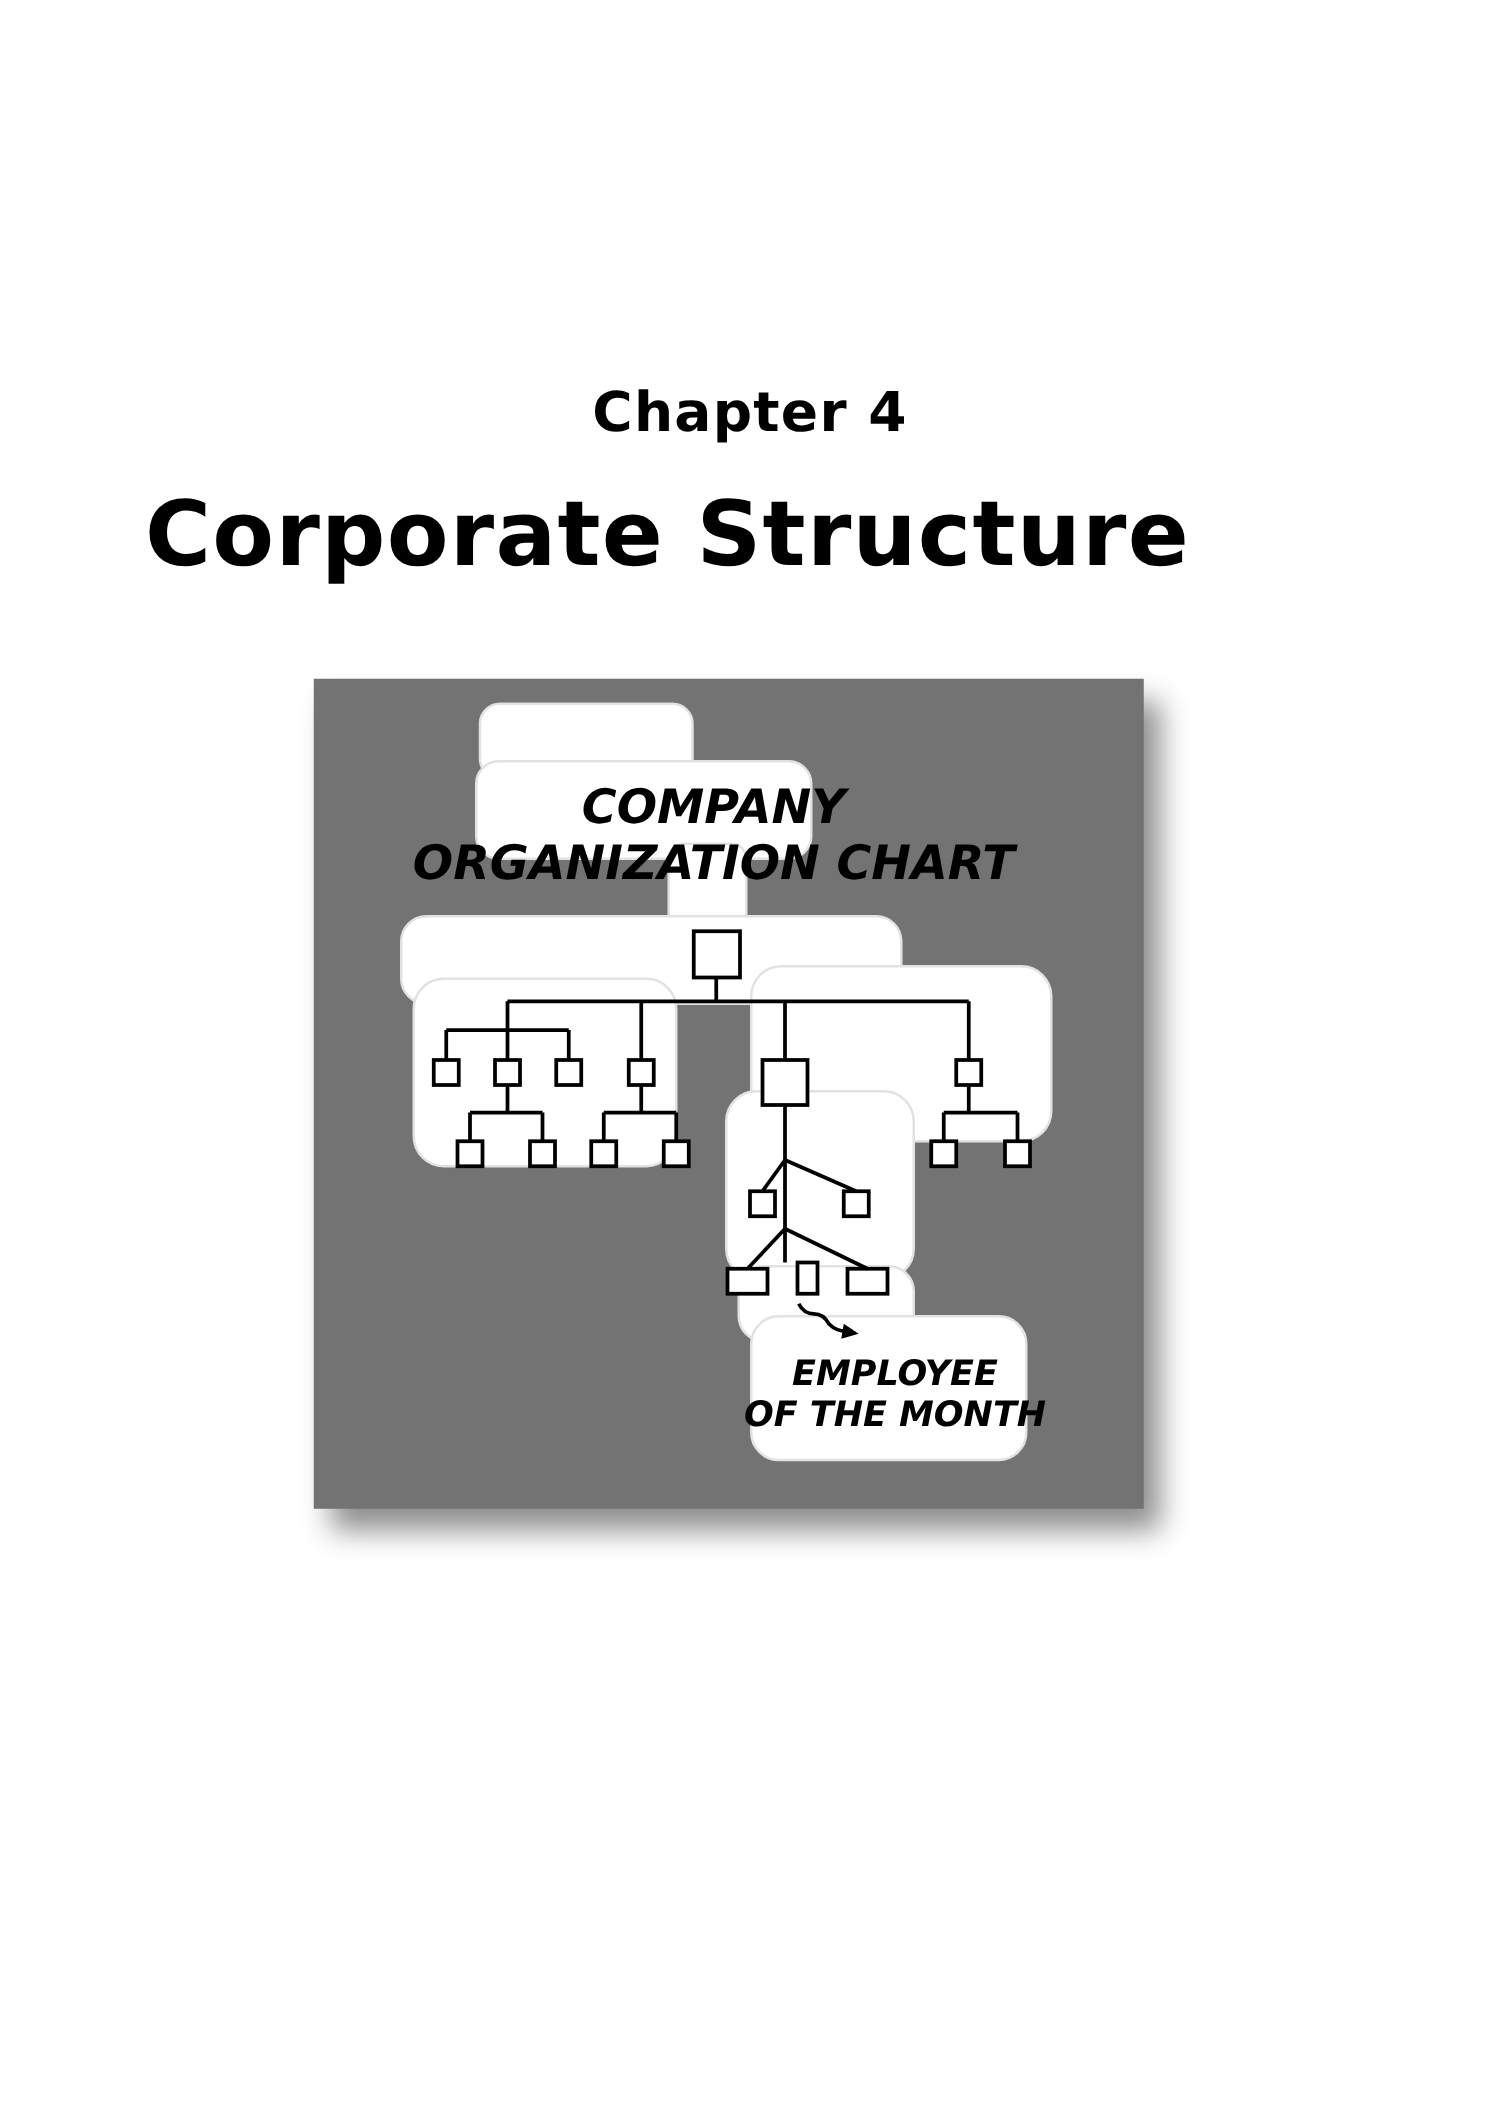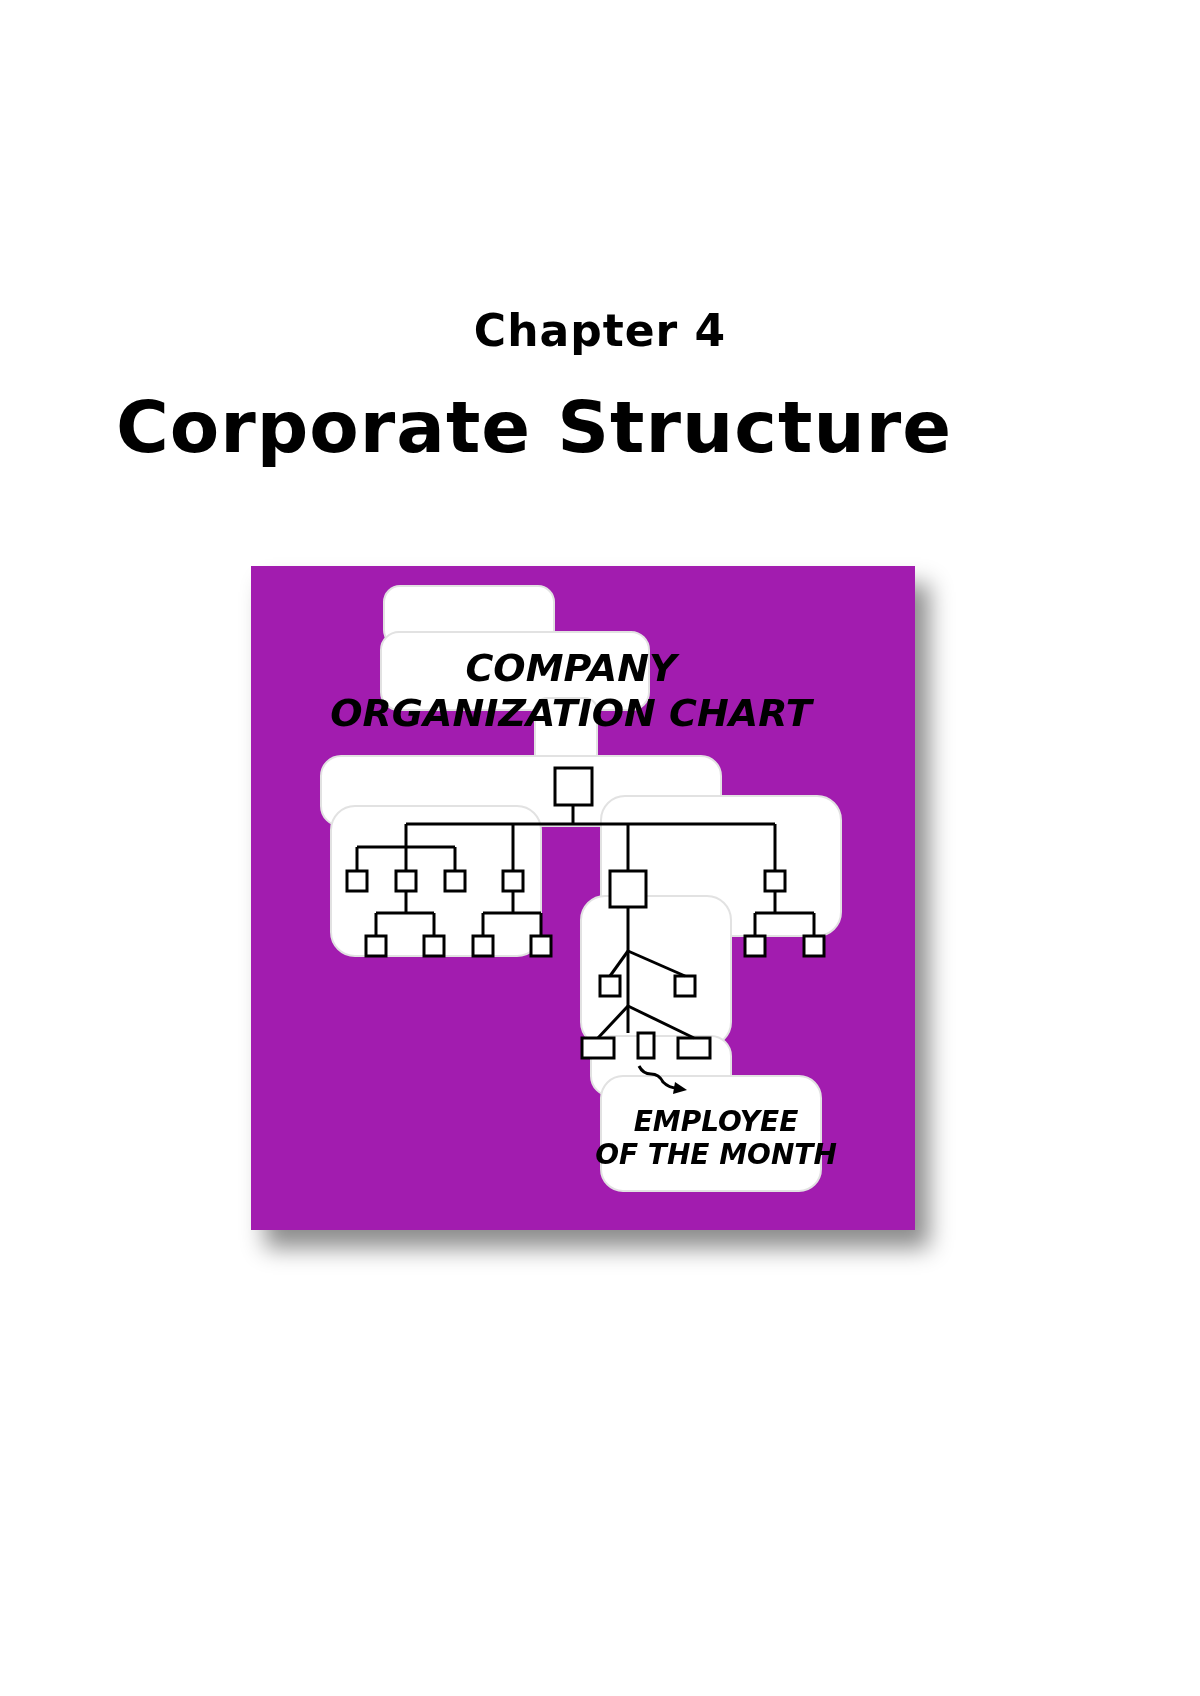--- a/index.html
+++ b/index.html
@@ -1,19 +1,19 @@
 <!DOCTYPE html>
 <html><head>
 <meta charset="utf-8">
 <style>
   html, body { margin: 0; padding: 0; background: #ffffff; }
   body { width: 1200px; height: 1696px; position: relative; overflow: hidden; font-family: "DejaVu Sans", sans-serif; }
   .chapter-label { position: absolute; left: 0; width: 1200px; top: 305px; text-align: center; font-weight: bold; font-size: 44px; color: #000; letter-spacing: 1px; }
   .chapter-title { position: absolute; left: 0; width: 1068px; top: 385px; text-align: center; font-weight: bold; font-size: 72px; color: #000; letter-spacing: 1px; }
-  .figure { position: absolute; left: 251px; top: 566px; width: 664px; height: 664px; background: #a21caf; box-shadow: 14px 18px 22px rgba(0,0,0,0.45); }
+  .figure { position: absolute; left: 251px; top: 543px; width: 664px; height: 664px; background: #737373; box-shadow: 14px 18px 22px rgba(0,0,0,0.45); }
   .figure svg { position: absolute; left: 0; top: 0; }
   .comic { font-family: "DejaVu Sans", sans-serif; font-weight: bold; font-style: italic; fill: #000; }
 </style>
 </head>
 <body>
 
 <div class="chapter-label">Chapter 4</div>
 <div class="chapter-title">Corporate Structure</div>
 
 <div class="figure">

